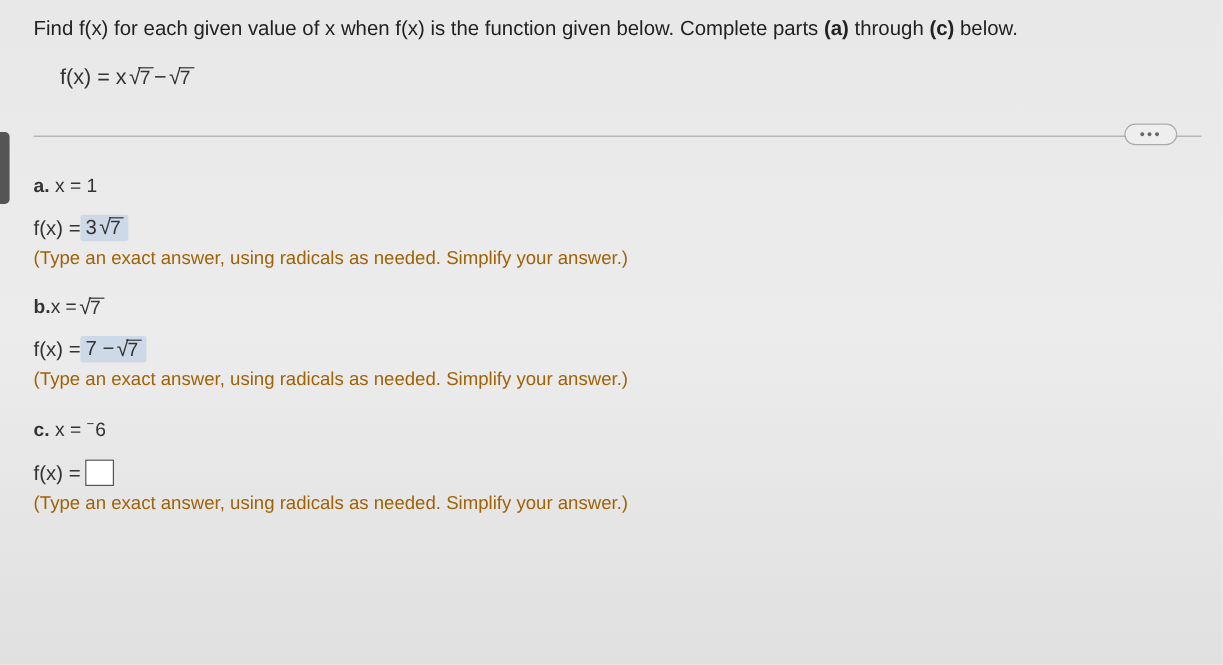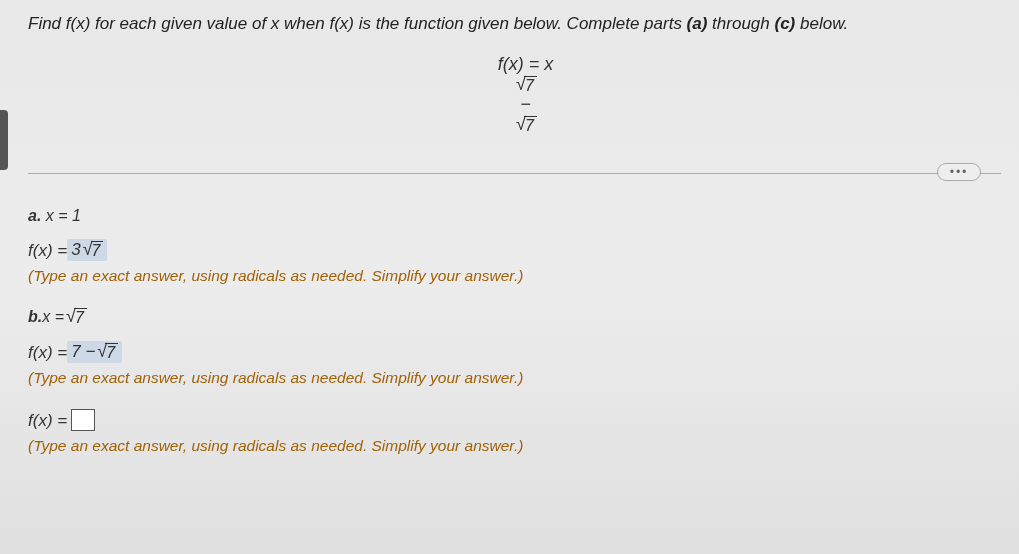--- a/index.html
+++ b/index.html
@@ -11,21 +11,20 @@
       width: 1019px;
       height: 554px;
       font-family: Arial, Helvetica, sans-serif;
       background: linear-gradient(to bottom, #e8e8e8 0%, #ececec 50%, #e0e0e0 100%);
       color: #333;
       position: relative;
       overflow: hidden;
     }
     .container {
       padding: 12px 18px 12px 28px;
-      font-style: italic;
     }
     .left-handle {
       position: absolute;
       left: 0;
       top: 110px;
       width: 8px;
       height: 60px;
       background: #555;
       border-radius: 0 4px 4px 0;
     }
@@ -34,21 +33,20 @@
       color: #222;
       margin-bottom: 18px;
       line-height: 1.4;
     }
     .function-def {
       font-size: 18px;
       margin-left: 22px;
       margin-bottom: 28px;
       display: flex;
       align-items: center;
-      flex-direction: column;
     }
     .divider-row {
       position: relative;
       height: 20px;
       margin-bottom: 24px;
     }
     .divider {
       border: none;
       border-top: 1px solid #aaa;
       position: absolute;
@@ -198,20 +196,23 @@
         <span class="sqrt-wrap">
           <span class="radical-sym">√</span>
           <span class="radicand">7</span>
         </span>
       </span>
     </div>
     <div class="hint">(Type an exact answer, using radicals as needed. Simplify your answer.)</div>
   </div>
 
   <div class="part" style="margin-bottom:10px;">
+    <div class="part-label">
+      <span class="bold">c.</span><span> x = </span><span class="neg-sup">−</span><span>6</span>
+    </div>
     <div class="answer-line">
       <span>f(x) = </span>
       <span class="answer-box"></span>
     </div>
     <div class="hint">(Type an exact answer, using radicals as needed. Simplify your answer.)</div>
   </div>
 
 </div>
 
 </body></html>

